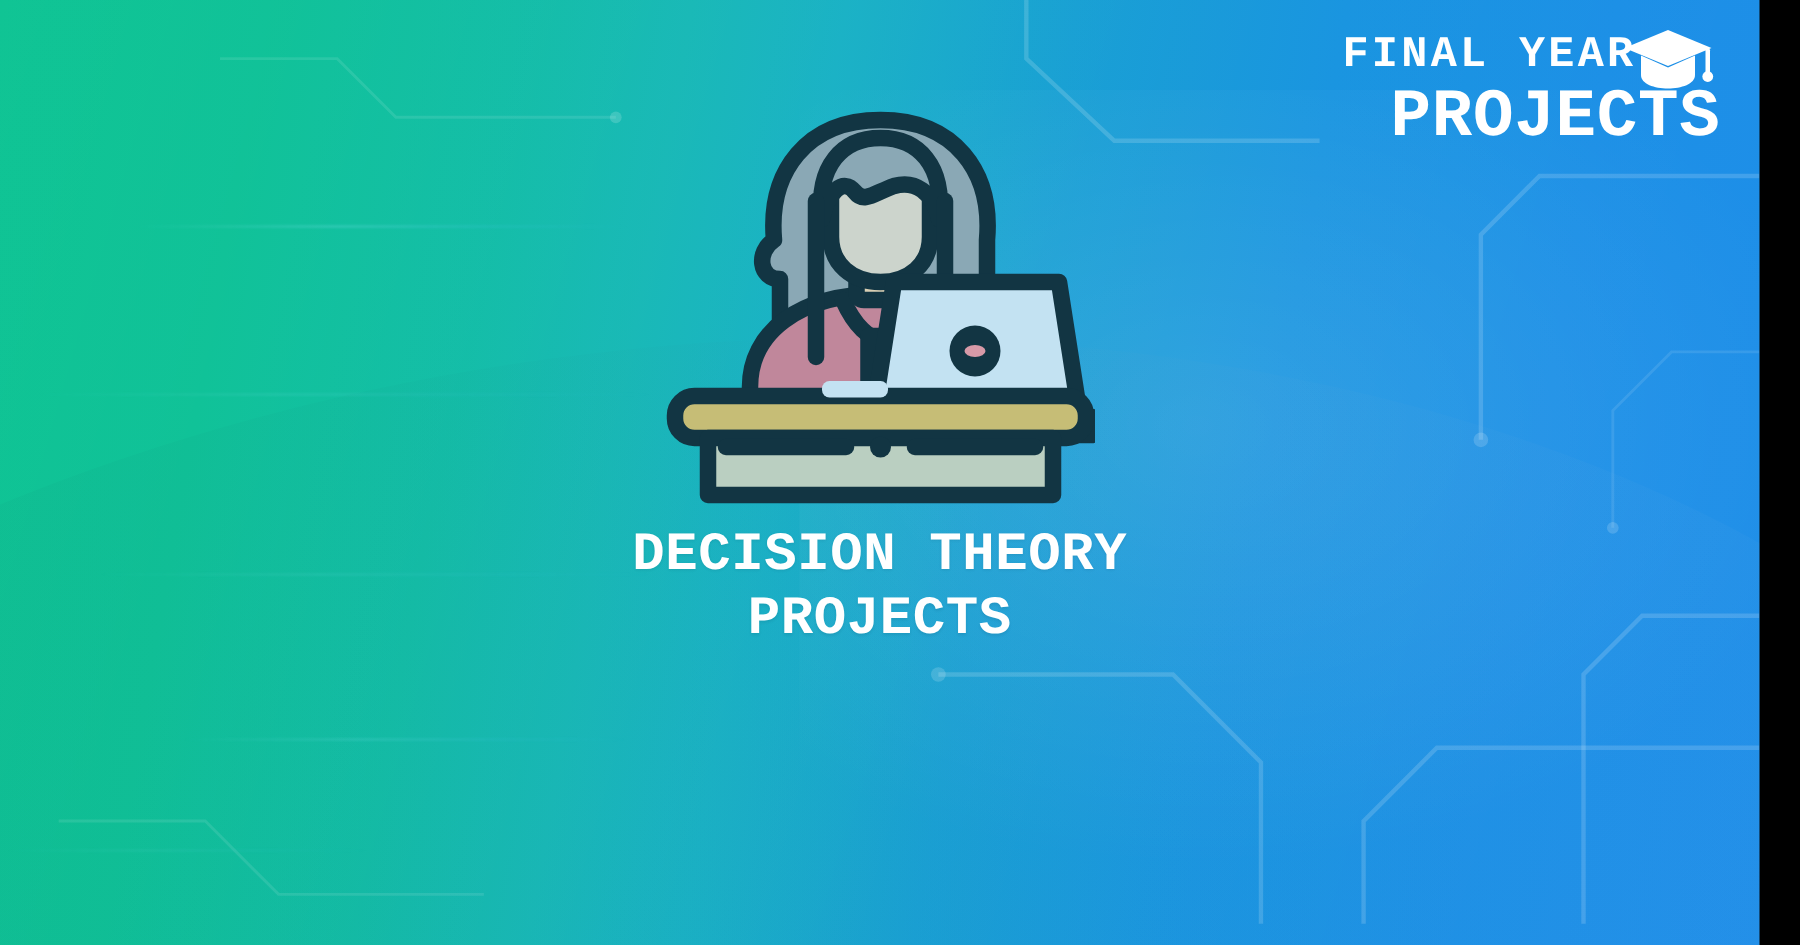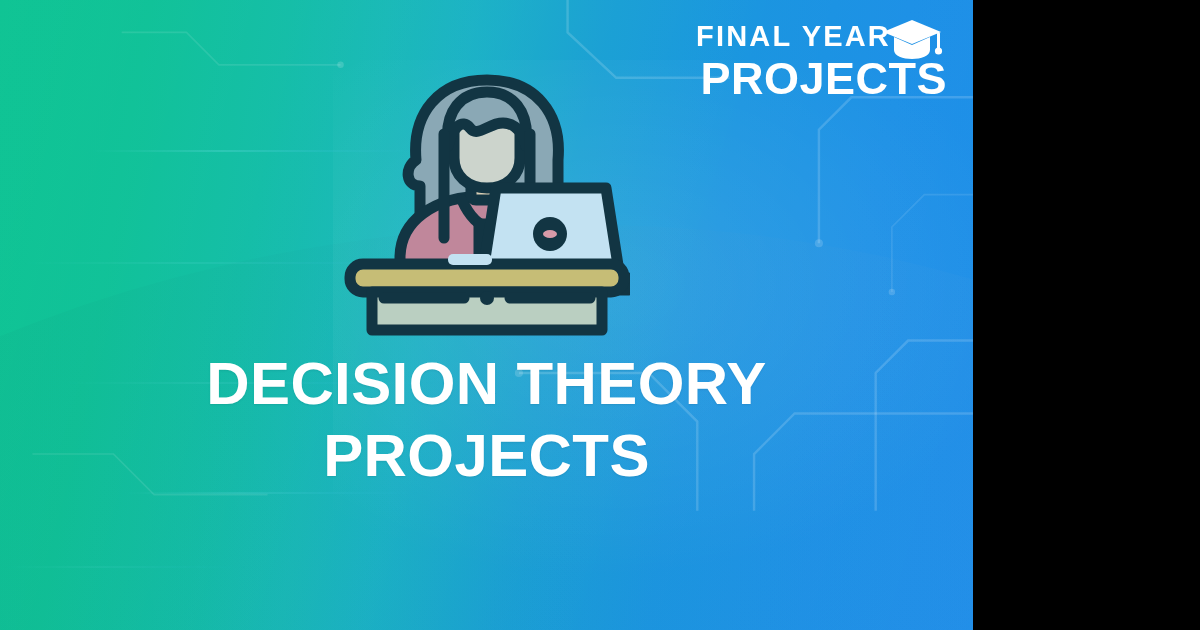--- a/index.html
+++ b/index.html
@@ -4,32 +4,33 @@
 <style>
   * { margin:0; padding:0; box-sizing:border-box; }
   html, body {
     width:1200px; height:630px;
     font-family:"Liberation Sans", sans-serif;
     overflow:hidden; background:#000;
   }
 
   .banner {
     position:relative;
-    width:973px; height:630px;
+    width:1173px; height:630px;
     overflow:hidden;
     background:linear-gradient(100deg,
         #00c08d 0%,
         #04bf93 14%,
         #0bbba4 27%,
         #12b7b5 36%,
         #15b0c4 44%,
         #169fd3 56%,
         #1894e0 70%,
         #1c90e6 84%,
         #1f8ee9 100%);
+    font-family:Liberation Mono, monospace;
   }
 
   
   .bg-swoosh-a {
     position:absolute;
     left:-220px; top:-360px;
     width:1700px; height:1180px;
     border-radius:50%;
     background:linear-gradient(115deg, rgba(255,255,255,0.085), rgba(255,255,255,0.012) 55%, rgba(255,255,255,0) 75%);
     transform:rotate(-9deg);
@@ -95,21 +96,21 @@
     left:50%; top:62px;
     transform:translateX(-50%);
     width:286px; height:282px;
   }
 
   
   .headline {
     position:absolute; left:0; right:0; top:348px;
     text-align:center; color:#ffffff;
     font-weight:bold;
-    font-size:60px;
+    font-size:36px;
     line-height:1.2;
     letter-spacing:0.4px;
     text-shadow:0 1px 2px rgba(0,40,60,0.10);
   }
   .headline .l2 { display:block; }
 
   .url {
     position:absolute; left:0; right:0; top:498px;
     text-align:center; color:#ffffff;
     font-weight:bold; font-style:italic;

